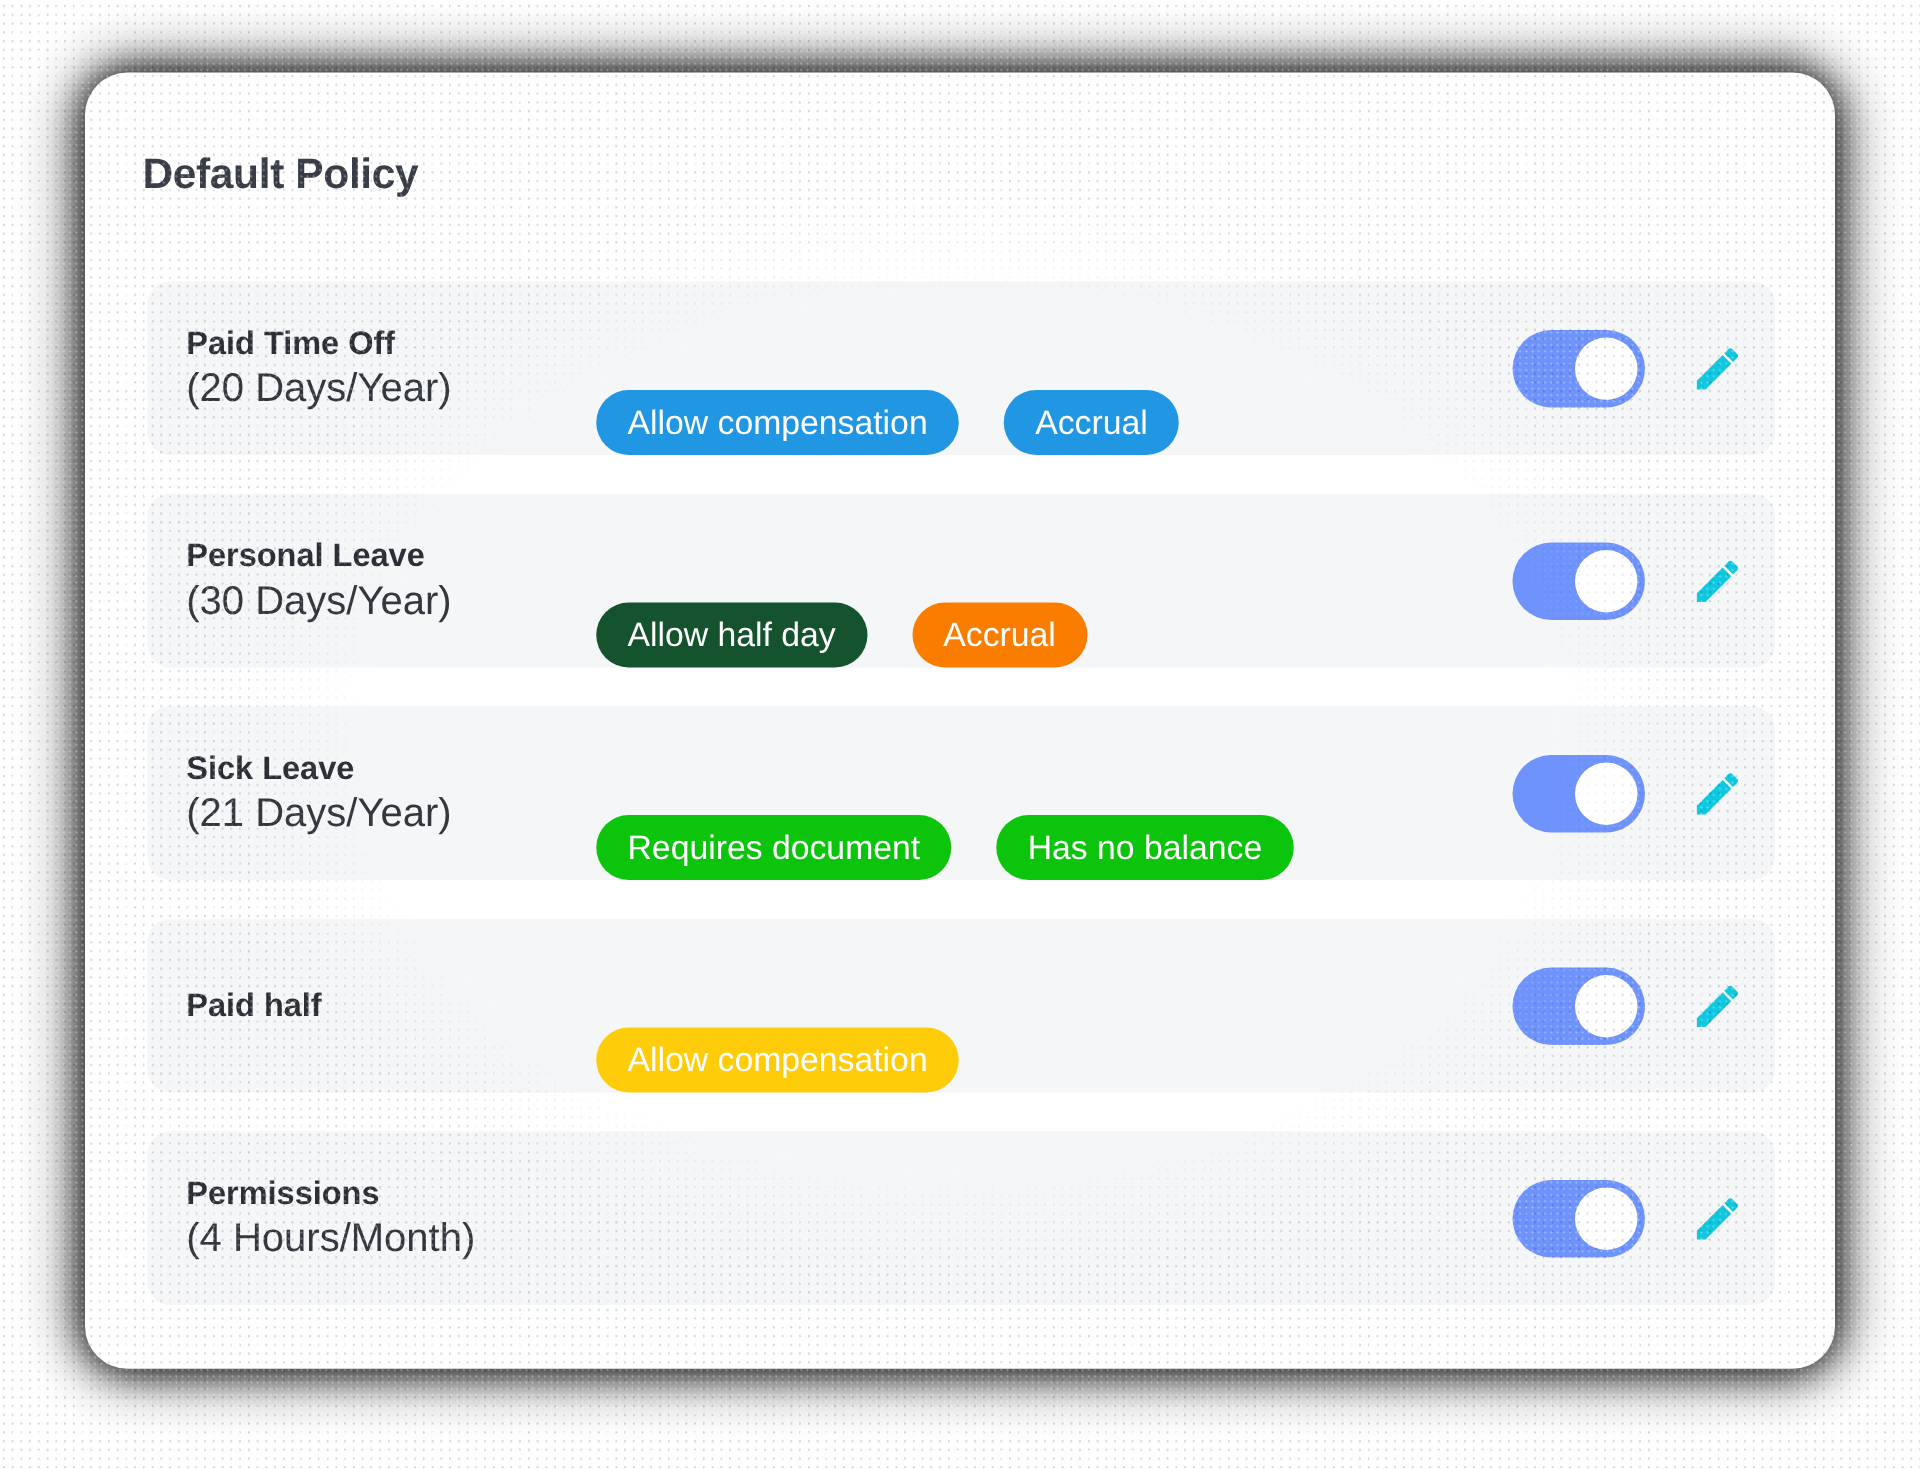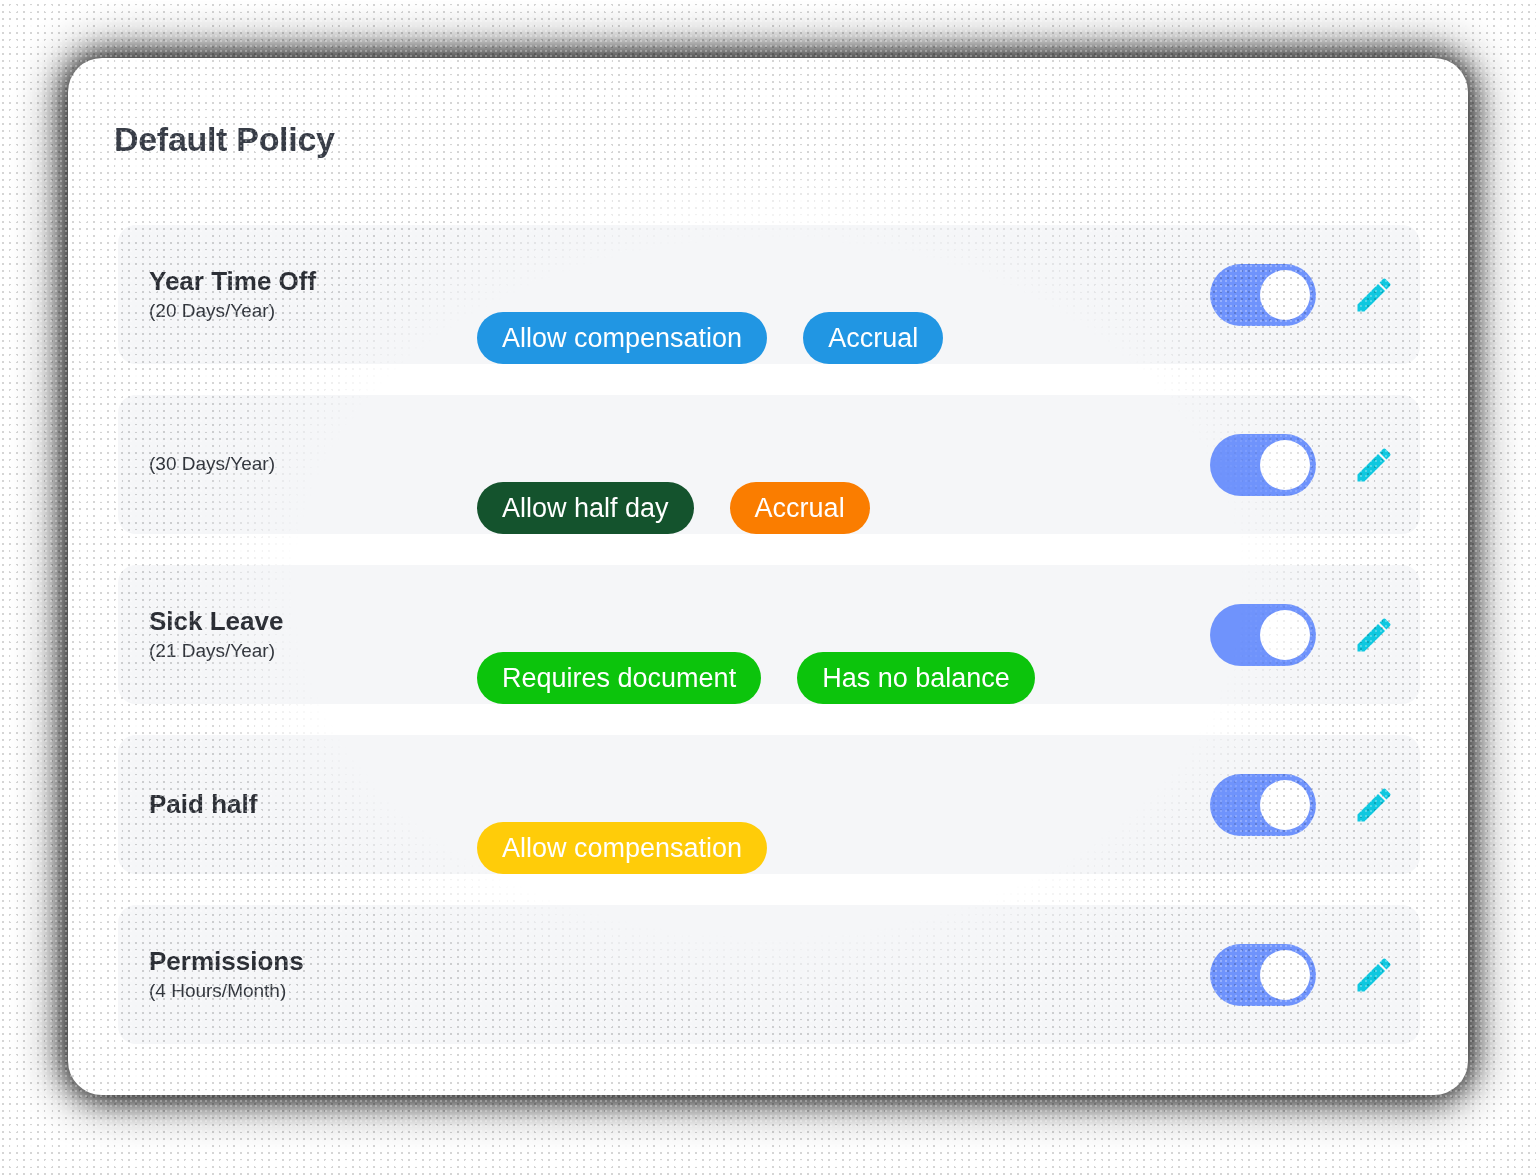--- a/index.html
+++ b/index.html
@@ -92,21 +92,21 @@
     width: 300px;
   }
   .row-name {
     font-size: 26px;
     font-weight: bold;
     color: #2c2f36;
     white-space: nowrap;
     line-height: 1.18;
   }
   .row-quota {
-    font-size: 19px;
+    font-size: 32px;
     font-weight: normal;
     color: #33373e;
     white-space: nowrap;
     line-height: 1.18;
   }
 
   .tags {
     position: absolute;
     left: 359px;
     top: 0;
@@ -189,38 +189,39 @@
   <div class="shadow-layer"></div>
   <div class="shadow-layer s2"></div>
 
   <div class="card">
 
     <div class="page-title">Default Policy</div>
 
     <div class="rows">
         <div class="policy-row">
           <div class="row-label">
-            <div class="row-name">Year Time Off</div>
+            <div class="row-name">Paid Time Off</div>
             <div class="row-quota">(20 Days/Year)</div>
           </div>
           <div class="tags">
             <span class="tag" style="background: rgb(33, 150, 227);">Allow compensation</span>
             <span class="tag" style="background: rgb(33, 150, 227);">Accrual</span>
           </div>
           <div class="row-controls">
             <div class="toggle" style="background: rgb(111, 147, 252);">
               <div class="knob"></div>
             </div>
             <svg class="edit-icon" viewBox="0 0 24 24">
               <path d="M3 17.2V21h3.8L18.0 9.8 14.2 6 3 17.2zM20.7 7.1c0.4-0.4 0.4-1.0 0-1.4l-2.4-2.4c-0.4-0.4-1.0-0.4-1.4 0l-1.9 1.9 3.8 3.8 1.9-1.9z" fill="#0fc8e0"></path>
             </svg>
           </div>
         </div>
         <div class="policy-row">
           <div class="row-label">
+            <div class="row-name">Personal Leave</div>
             <div class="row-quota">(30 Days/Year)</div>
           </div>
           <div class="tags">
             <span class="tag" style="background: #14532d;">Allow half day</span>
             <span class="tag" style="background: rgb(250, 125, 0);">Accrual</span>
           </div>
           <div class="row-controls">
             <div class="toggle" style="background: rgb(111, 147, 252);">
               <div class="knob"></div>
             </div>

